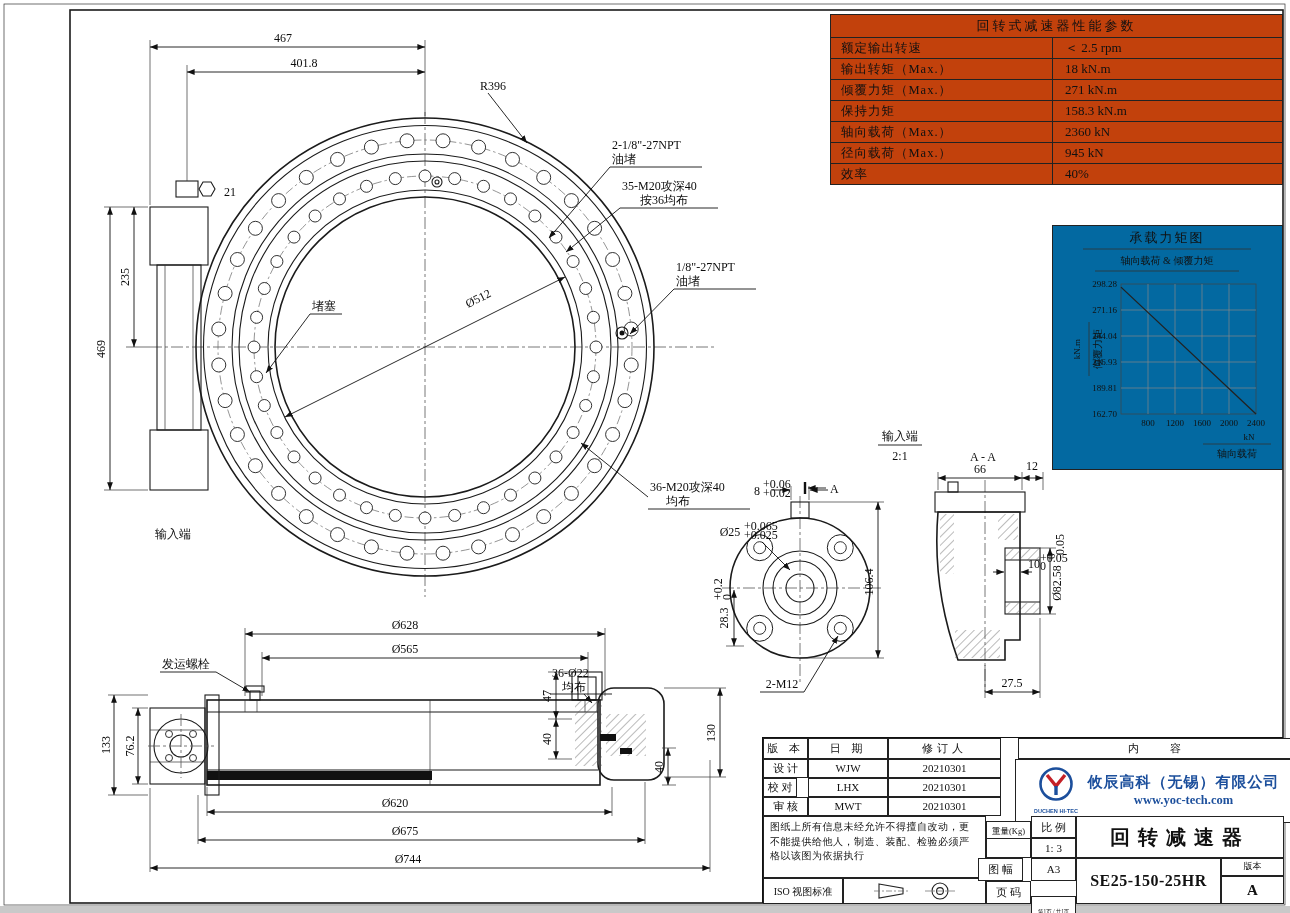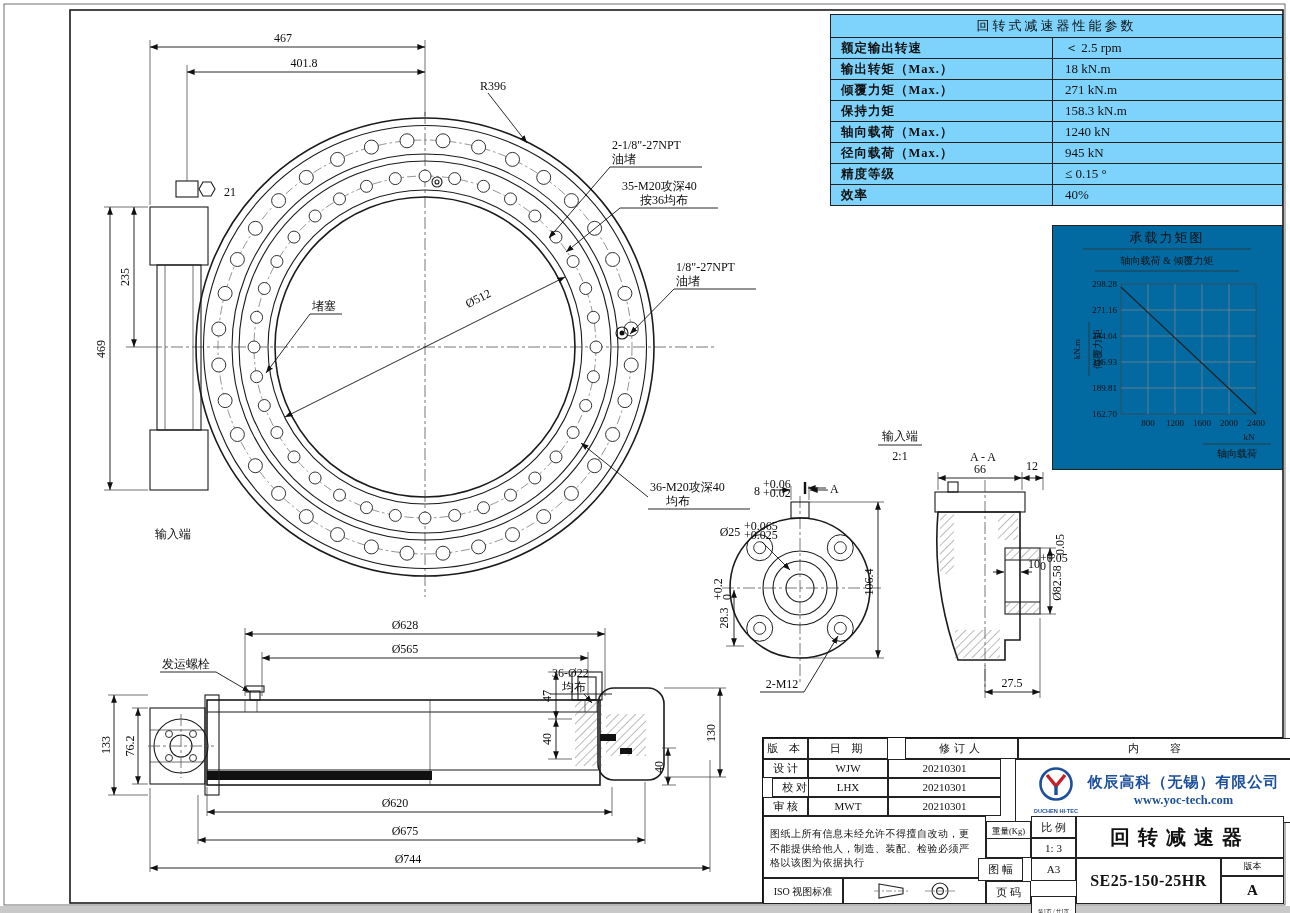--- a/index.html
+++ b/index.html
@@ -16,25 +16,25 @@
   .ext { stroke:#333; stroke-width:0.7; fill:none; }
   .dim { stroke:#111; stroke-width:0.9; fill:none; }
   .holes circle { fill:#fff; stroke:#1b1b1b; stroke-width:0.9; }
   .lobes circle { fill:none; stroke:#1b1b1b; stroke-width:1; }
   .blk { fill:#111; stroke:none; }
   .ht  { fill:url(#hatch); stroke:none; }
   text.t { font-family:"Liberation Serif", serif; fill:#0c0c0c; font-size:12px; }
   .t13 { font-size:13px; } .t11 { font-size:11px; } .t8 { font-size:8px; } .t7 { font-size:7.5px; }
 
   
-  .spec { position:absolute; left:830px; top:14px; width:453px; border:1.6px solid #222; background:#7dd3fc; }
+  .spec { position:absolute; left:830px; top:14px; width:453px; border:1.6px solid #222; background:#c2410c; }
   .spec-title { height:22px; display:flex; align-items:center; justify-content:center;
                 font-size:13px; letter-spacing:3px; }
   .spec-row { display:flex; height:21px; border-top:1px solid #222; align-items:stretch; }
-  .sl { width:222px; border-right:1px solid #222; padding-left:10px; font-weight:bold;
+  .sl { width:222px; border-right:1px solid #222; padding-left:10px; font-weight:normal;
         letter-spacing:1px; font-size:12.5px; display:flex; align-items:center; }
   .sv { padding-left:12px; font-size:13px; display:flex; align-items:center; }
 
   
   .chartbox { position:absolute; left:1052px; top:225px; width:231px; height:245px;
               border:1.2px solid #222; background:#0369a1; }
   .cgrid rect, .cgrid line { stroke:#888; stroke-width:0.7; fill:none; }
   .cgrid rect { stroke:#444; }
   .cline { fill:none; stroke:#222; stroke-width:1.3; }
   .ct { font-family:"Liberation Serif", serif; fill:#111; }
@@ -42,21 +42,21 @@
   .cts { font-size:10px; }
   .ctk { font-size:9px; }
   .crule { stroke:#333; stroke-width:0.8; }
 
   
   .tblock { position:absolute; left:762px; top:737px; width:521px; height:166px;
             border:1.8px solid #111; background:#fff; }
   .tb { position:absolute; border:1px solid #222; background:#fff; display:flex;
         align-items:center; justify-content:center; text-align:center; font-size:11px;
         line-height:1.1; overflow:hidden; }
-  .tb.conf { font-size:10px; line-height:1.45; padding:10px 6px; text-align:left;
+  .tb.conf { font-size:10px; line-height:1.45; padding:3px 6px; text-align:left;
              letter-spacing:0.5px; align-items:flex-start; }
   .tb.company { gap:10px; }
   .cotext { display:flex; flex-direction:column; align-items:center; gap:3px; }
   .coname { color:#1c4f9c; font-weight:bold; font-size:15px; letter-spacing:1px; }
   .coweb  { color:#1c4f9c; font-weight:bold; font-size:12.5px; }
   .tb.product { font-size:20px; font-weight:bold; letter-spacing:8px; }
   .tb.model { font-size:16px; font-weight:bold; letter-spacing:0.5px; }
   .tb.vval { font-size:15px; font-weight:bold; }
   .tb.small { font-size:8.5px; }
   .tb.pgv span { display:inline-block; white-space:nowrap; font-size:7.5px;
@@ -469,29 +469,25 @@
   <div class="spec-row">
         <div class="sl">倾覆力矩（Max.）</div>
         <div class="sv">271 kN.m</div>
       </div>
   <div class="spec-row">
         <div class="sl">保持力矩</div>
         <div class="sv">158.3 kN.m</div>
       </div>
   <div class="spec-row">
         <div class="sl">轴向载荷（Max.）</div>
-        <div class="sv">1240 kN</div>
+        <div class="sv">2360 kN</div>
       </div>
   <div class="spec-row">
         <div class="sl">径向载荷（Max.）</div>
         <div class="sv">945 kN</div>
-      </div>
-  <div class="spec-row">
-        <div class="sl">精度等级</div>
-        <div class="sv">≤ 0.15 °</div>
       </div>
   <div class="spec-row">
         <div class="sl">效率</div>
         <div class="sv">40%</div>
       </div>
 </div>
 
 <div class="chartbox">
   <svg width="228" height="242" viewBox="0 0 228 242">
     <text x="114" y="16" class="ct ctt" text-anchor="middle">承载力矩图</text>
@@ -526,27 +522,27 @@
     <text transform="rotate(-90 48 123)" x="48" y="123" class="ct cts" text-anchor="middle">倾覆力矩</text>
     <text x="196" y="214" class="ct ctk" text-anchor="middle">kN</text>
     <line x1="150" y1="218" x2="218" y2="218" class="crule"></line>
     <text x="184" y="231" class="ct cts" text-anchor="middle">轴向载荷</text>
   </svg>
 </div>
 
 <div class="tblock">
   <div class="tb hdr" style="left:0;top:0;width:45px;height:21px">版 本</div>
   <div class="tb hdr" style="left:45px;top:0;width:80px;height:21px">日 期</div>
-  <div class="tb hdr" style="left:142px;top:0;width:113px;height:21px">修订人</div>
+  <div class="tb hdr" style="left:125px;top:0;width:113px;height:21px">修订人</div>
   <div class="tb hdr" style="left:255px;top:0;width:283px;height:21px;letter-spacing:10px">内　容</div>
 
   <div class="tb" style="left:0;top:21px;width:45px;height:19px">设 计</div>
   <div class="tb" style="left:45px;top:21px;width:80px;height:19px">WJW</div>
   <div class="tb" style="left:125px;top:21px;width:113px;height:19px">20210301</div>
-  <div class="tb" style="left:9px;top:40px;width:45px;height:19px">校 对</div>
+  <div class="tb" style="left:0;top:40px;width:34px;height:19px">校 对</div>
   <div class="tb" style="left:45px;top:40px;width:80px;height:19px">LHX</div>
   <div class="tb" style="left:125px;top:40px;width:113px;height:19px">20210301</div>
   <div class="tb" style="left:0;top:59px;width:45px;height:19px">审 核</div>
   <div class="tb" style="left:45px;top:59px;width:80px;height:19px">MWT</div>
   <div class="tb" style="left:125px;top:59px;width:113px;height:19px">20210301</div>
 
   <div class="tb company" style="left:252px;top:21px;width:283px;height:64px">
     <svg width="44" height="52" viewBox="0 0 44 52">
       <circle cx="22" cy="19" r="15.5" fill="#fff" stroke="#1c4f9c" stroke-width="2.6"></circle>
       <path d="M13,10 L22,21 L31,10" fill="none" stroke="#c42128" stroke-width="3.4"></path>

